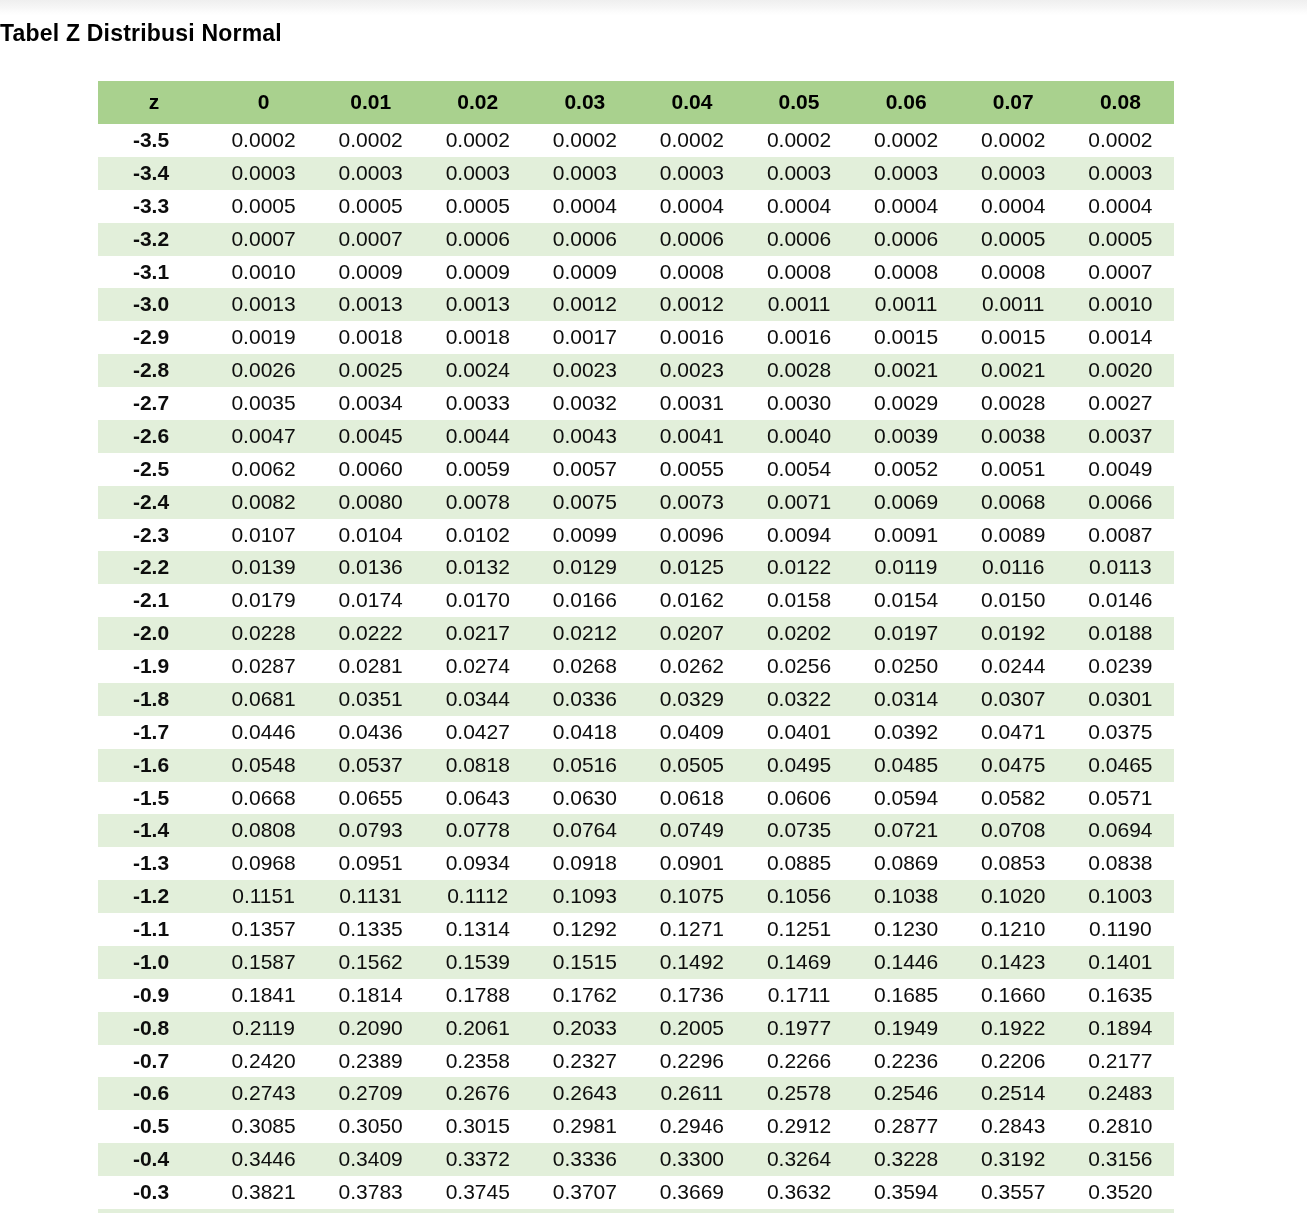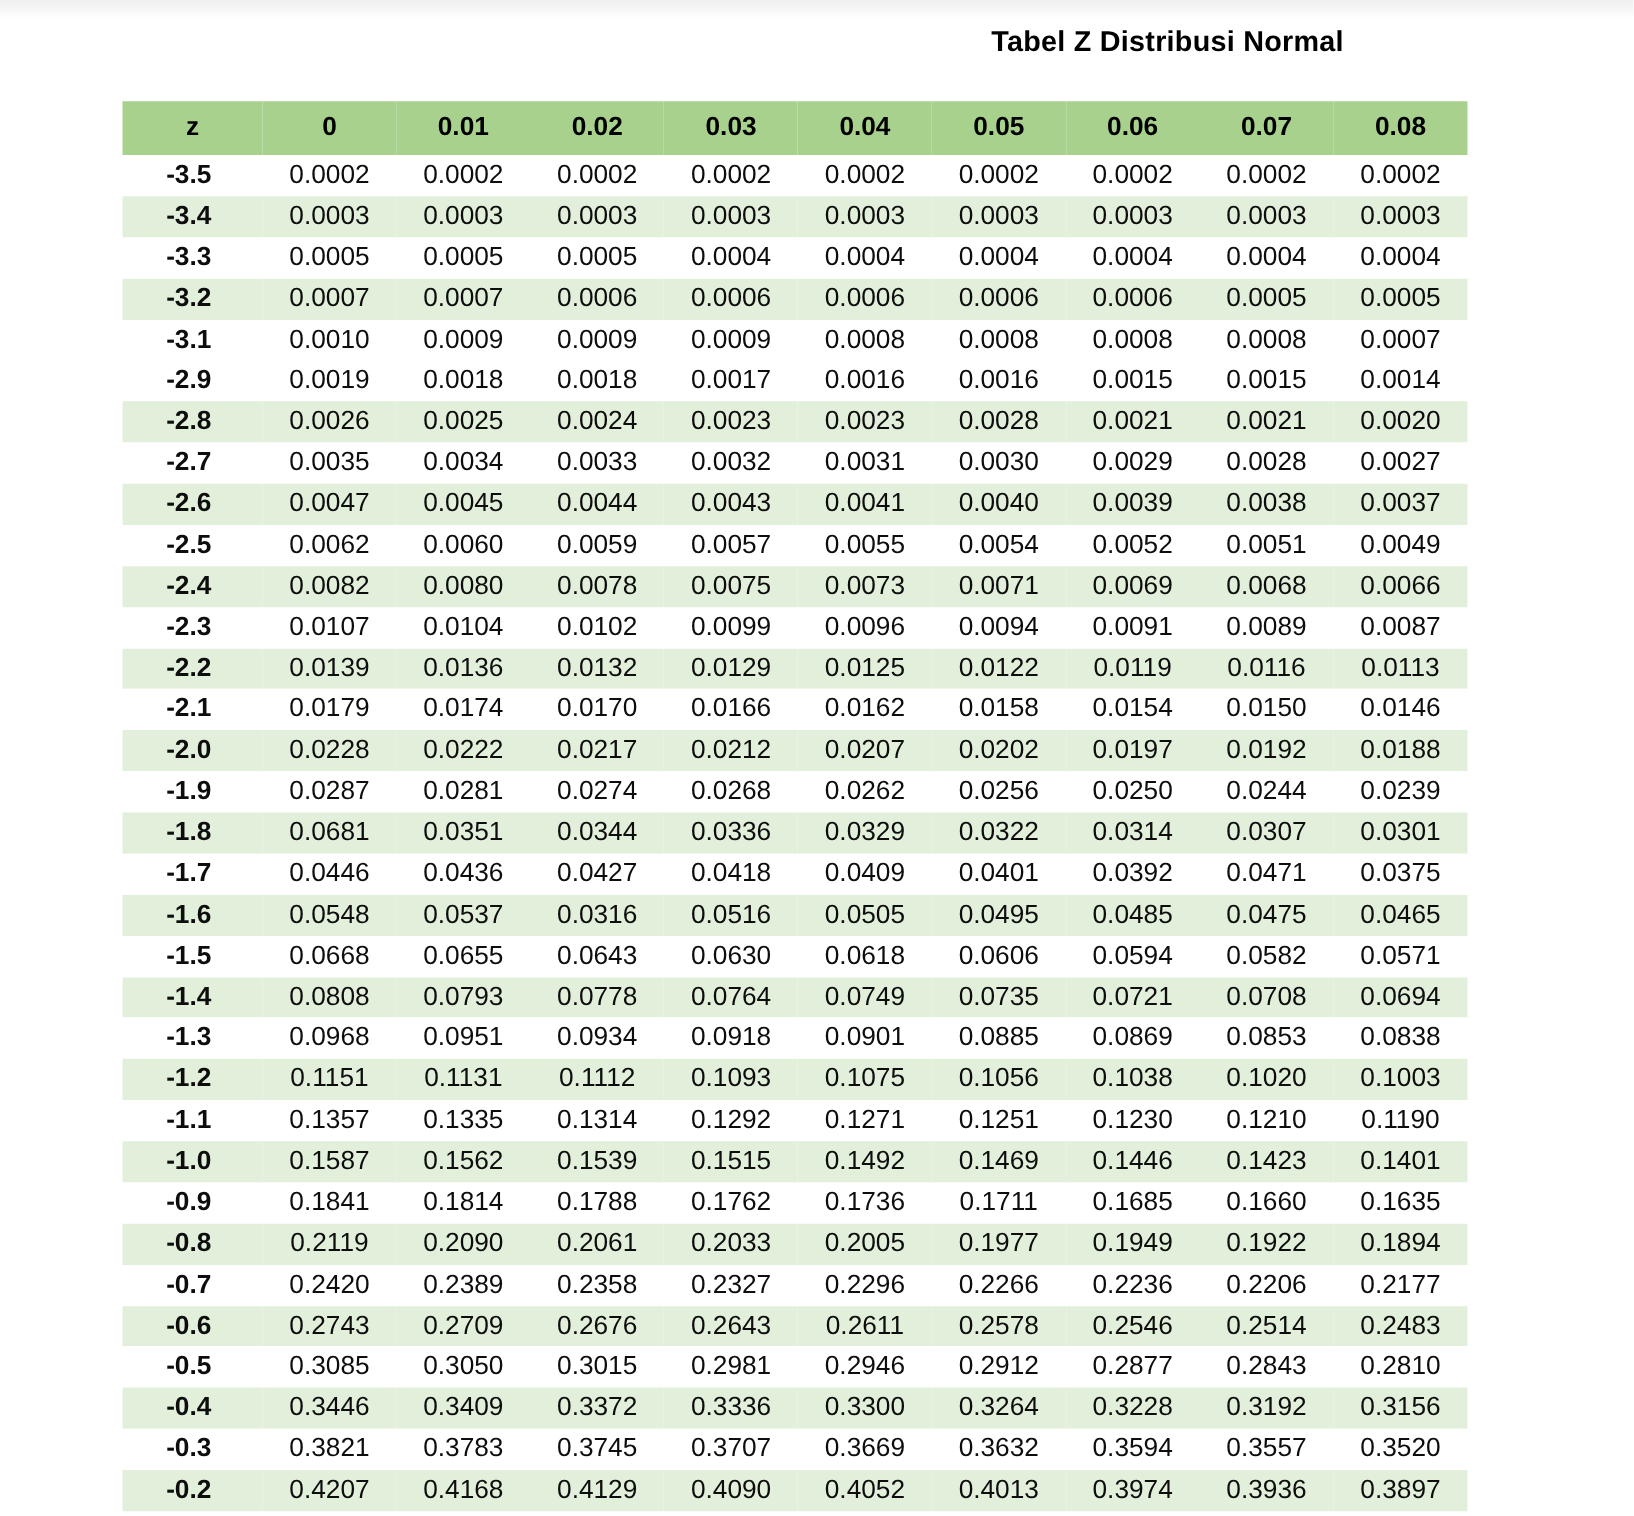--- a/index.html
+++ b/index.html
@@ -26,21 +26,21 @@
     top: 0; left: 0;
     width: 1307px;
     height: 16px;
     background: linear-gradient(to bottom, #efefef 0%, #f6f6f6 45%, #fdfdfd 80%, #ffffff 100%);
   }
   #doc-title {
     position: absolute;
     top: 20px;
     left: 0;
     width: 1075px;
-    text-align: right;
+    text-align: left;
     font-size: 23px;
     font-weight: bold;
     color: #000000;
     letter-spacing: 0.2px;
   }
   #table-wrap {
     position: absolute;
     top: 81px;
     left: 98px;
     width: 1076px;
@@ -169,20 +169,32 @@
             <td>0.0010</td>
             <td>0.0009</td>
             <td>0.0009</td>
             <td>0.0009</td>
             <td>0.0008</td>
             <td>0.0008</td>
             <td>0.0008</td>
             <td>0.0008</td>
             <td>0.0007</td>
           </tr>
+          <tr class="shade">
+            <td class="zcol">-3.0</td>
+            <td>0.0013</td>
+            <td>0.0013</td>
+            <td>0.0013</td>
+            <td>0.0012</td>
+            <td>0.0012</td>
+            <td>0.0011</td>
+            <td>0.0011</td>
+            <td>0.0011</td>
+            <td>0.0010</td>
+          </tr>
           <tr class="plain">
             <td class="zcol">-2.9</td>
             <td>0.0019</td>
             <td>0.0018</td>
             <td>0.0018</td>
             <td>0.0017</td>
             <td>0.0016</td>
             <td>0.0016</td>
             <td>0.0015</td>
             <td>0.0015</td>
@@ -329,21 +341,21 @@
             <td>0.0409</td>
             <td>0.0401</td>
             <td>0.0392</td>
             <td>0.0471</td>
             <td>0.0375</td>
           </tr>
           <tr class="shade">
             <td class="zcol">-1.6</td>
             <td>0.0548</td>
             <td>0.0537</td>
-            <td>0.0316</td>
+            <td>0.0818</td>
             <td>0.0516</td>
             <td>0.0505</td>
             <td>0.0495</td>
             <td>0.0485</td>
             <td>0.0475</td>
             <td>0.0465</td>
           </tr>
           <tr class="plain">
             <td class="zcol">-1.5</td>
             <td>0.0668</td>

